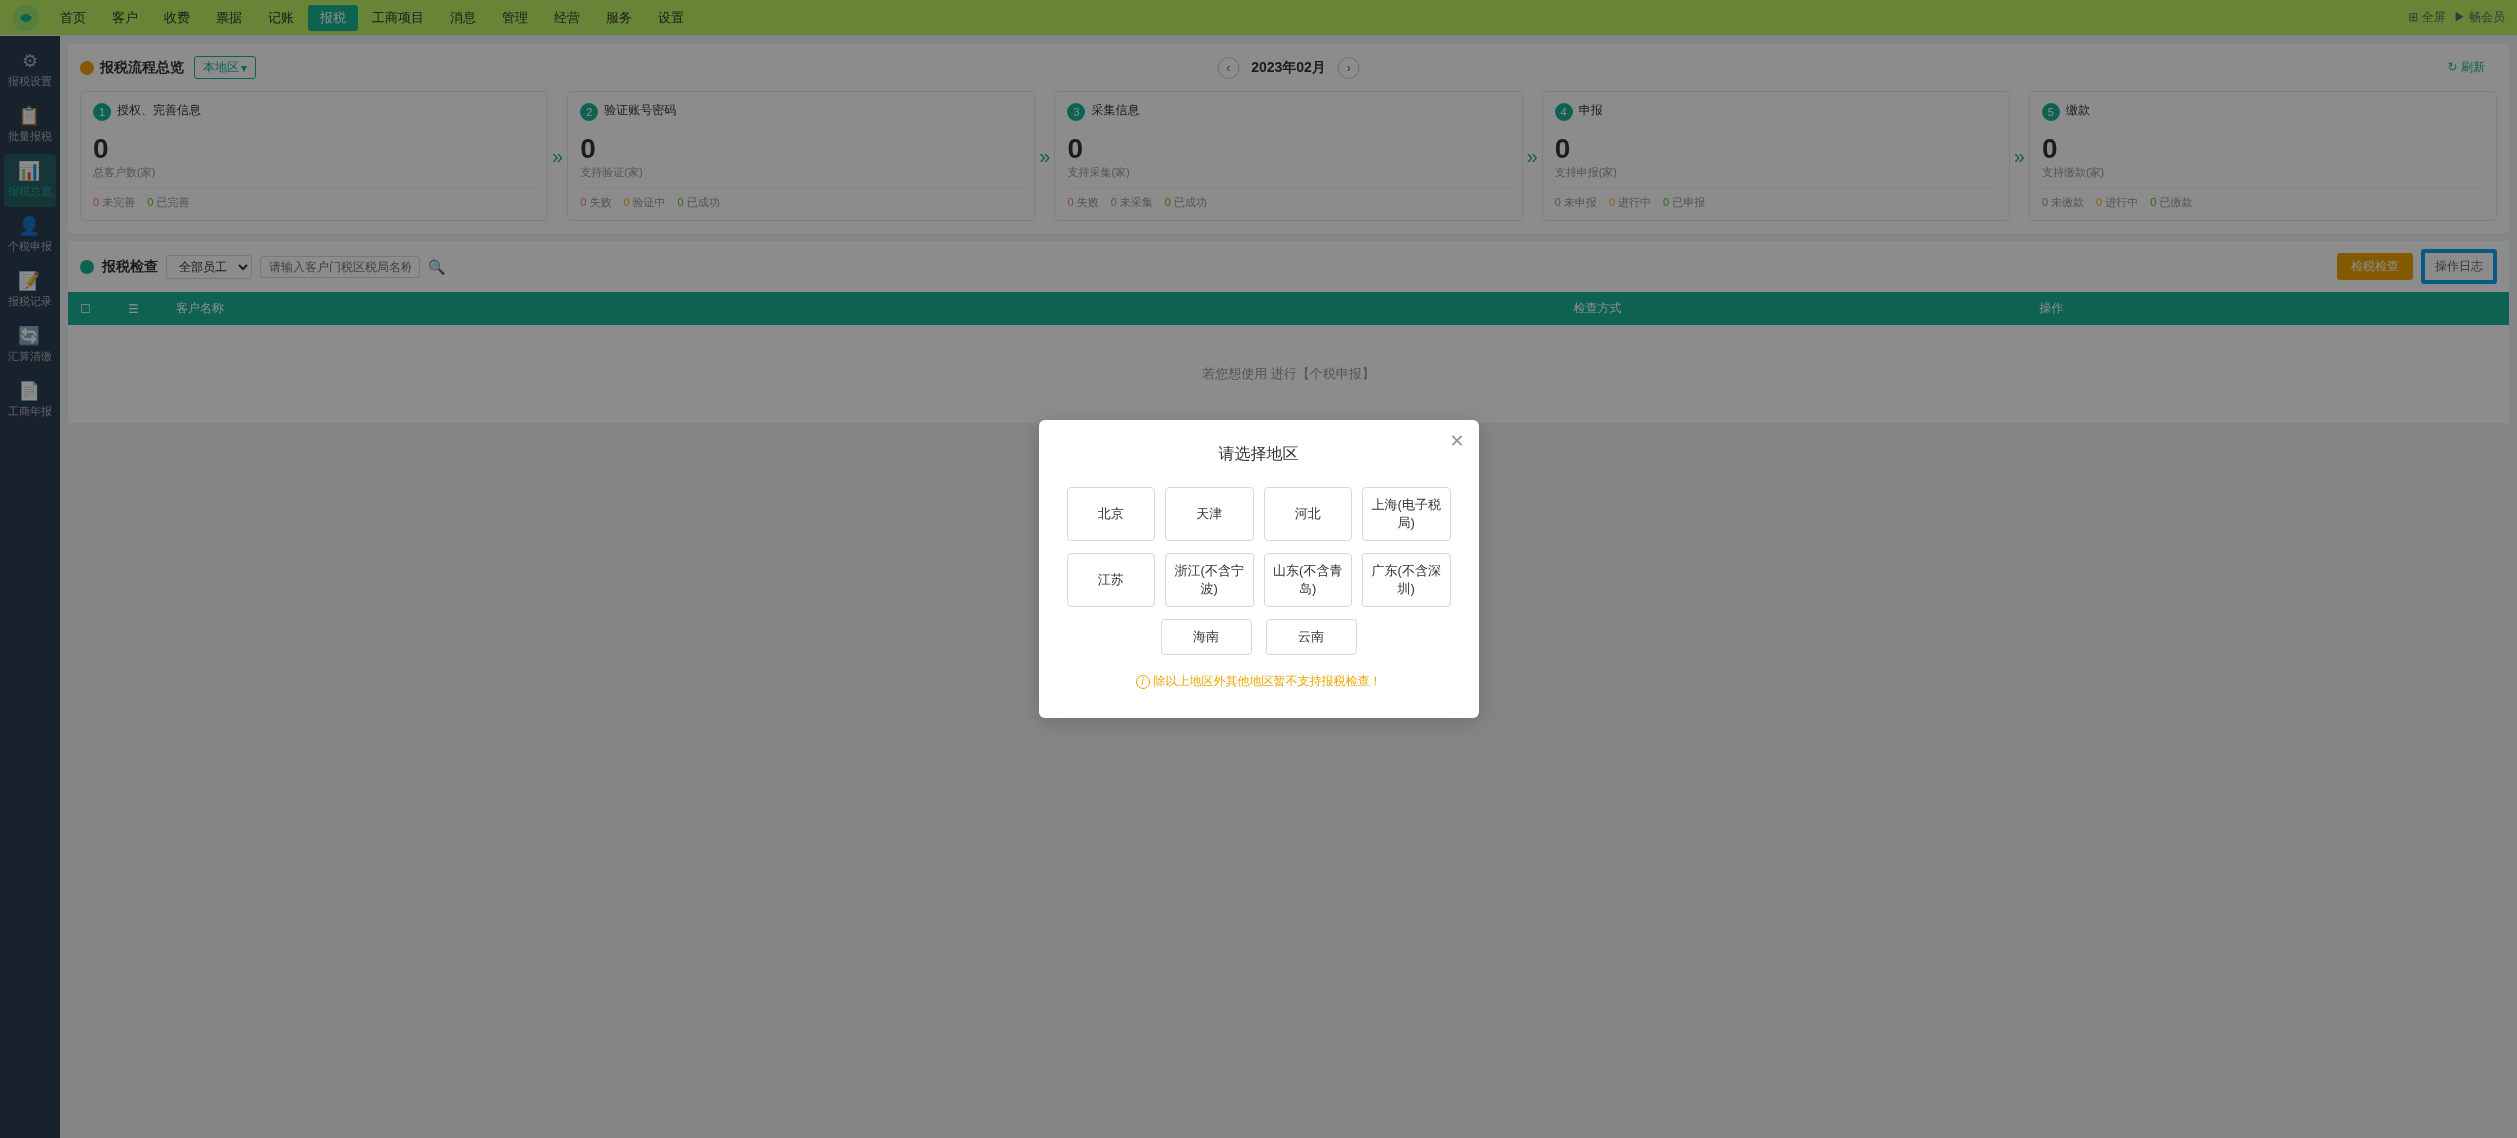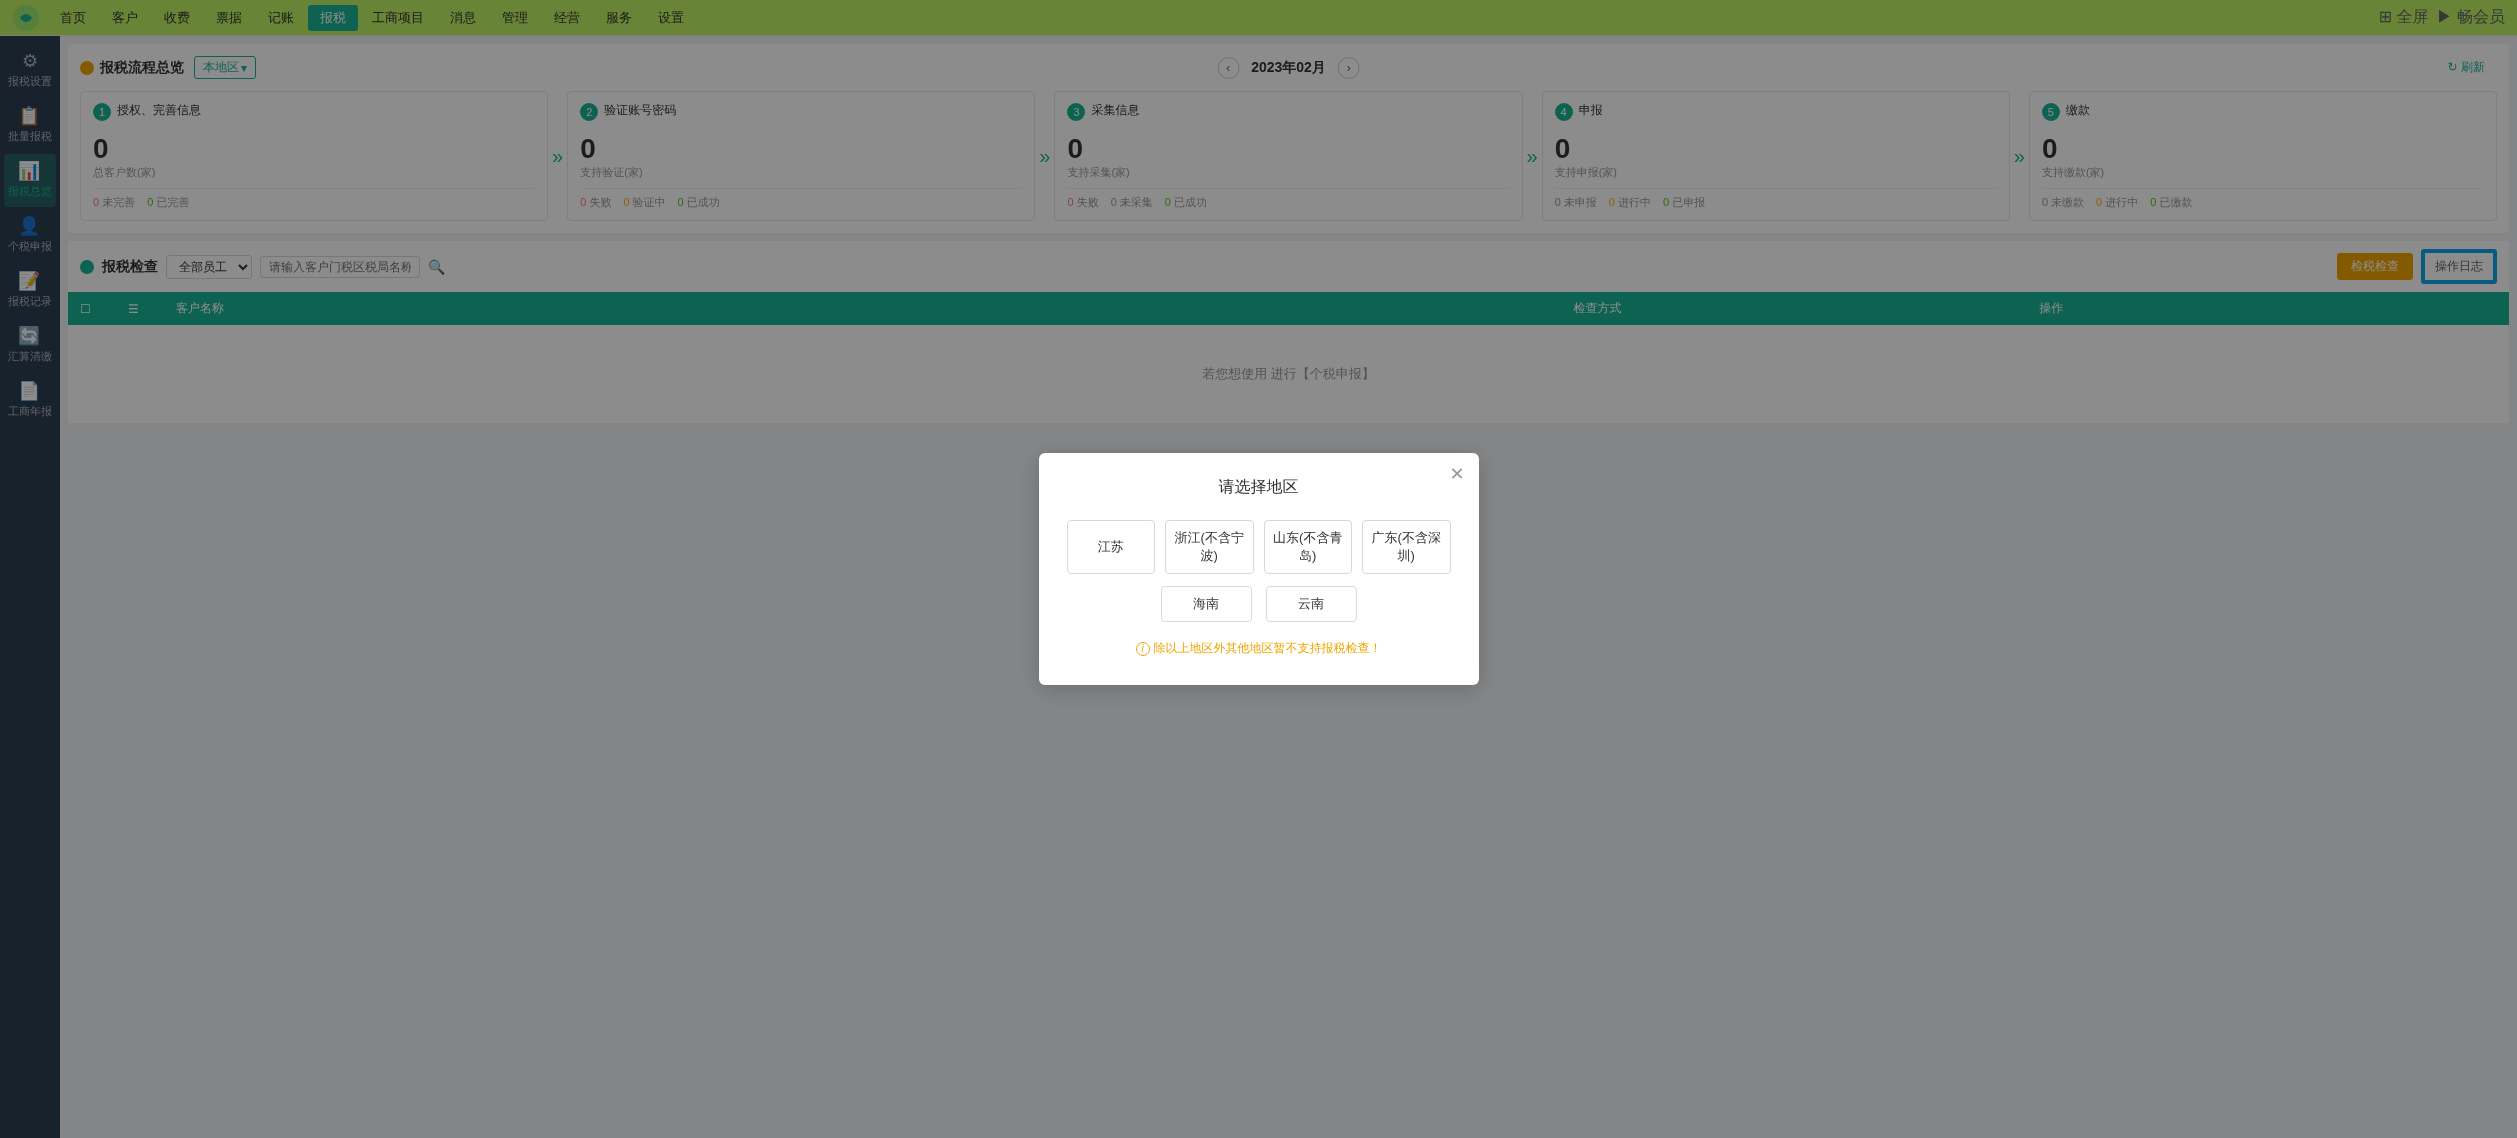--- a/index.html
+++ b/index.html
@@ -36,21 +36,21 @@
     }
     .top-nav-item.active {
       background: #1ab394;
       color: #fff;
       border-radius: 3px;
     }
     .top-nav-right {
       display: flex;
       align-items: center;
       gap: 8px;
-      font-size: 16px;
+      font-size: 12px;
       color: #666;
       text-align: center;
     }
     .top-nav-right span { cursor: pointer; }
 
     
     .layout {
       display: flex;
       height: calc(100vh - 36px);
     }
@@ -577,20 +577,26 @@
     </div>
 
   </div>
 </div>
 
 <div class="overlay">
   <div class="modal">
     <button class="modal-close">✕</button>
     <div class="modal-title">请选择地区</div>
 
+    <div class="region-grid">
+      <button class="region-btn">北京</button>
+      <button class="region-btn">天津</button>
+      <button class="region-btn">河北</button>
+      <button class="region-btn">上海(电子税局)</button>
+    </div>
 
     <div class="region-row-2">
       <button class="region-btn">江苏</button>
       <button class="region-btn">浙江(不含宁波)</button>
       <button class="region-btn">山东(不含青岛)</button>
       <button class="region-btn">广东(不含深圳)</button>
     </div>
 
     <div class="region-row-3">
       <button class="region-btn">海南</button>

